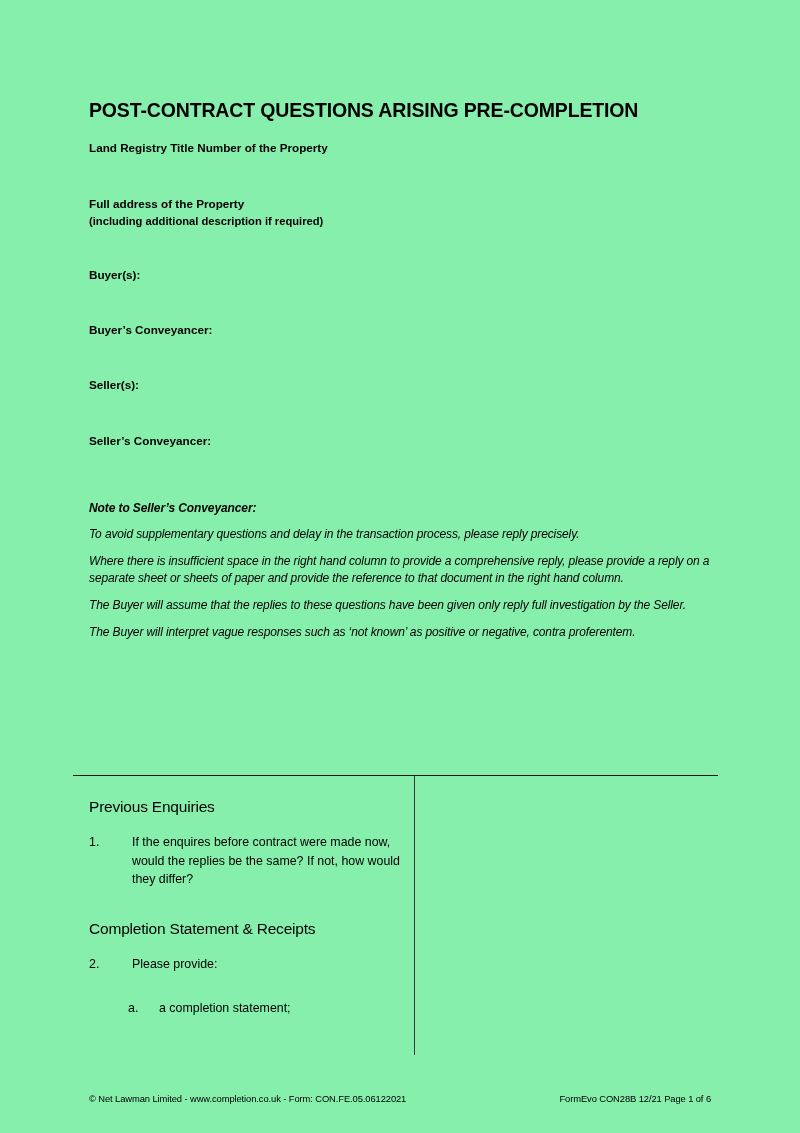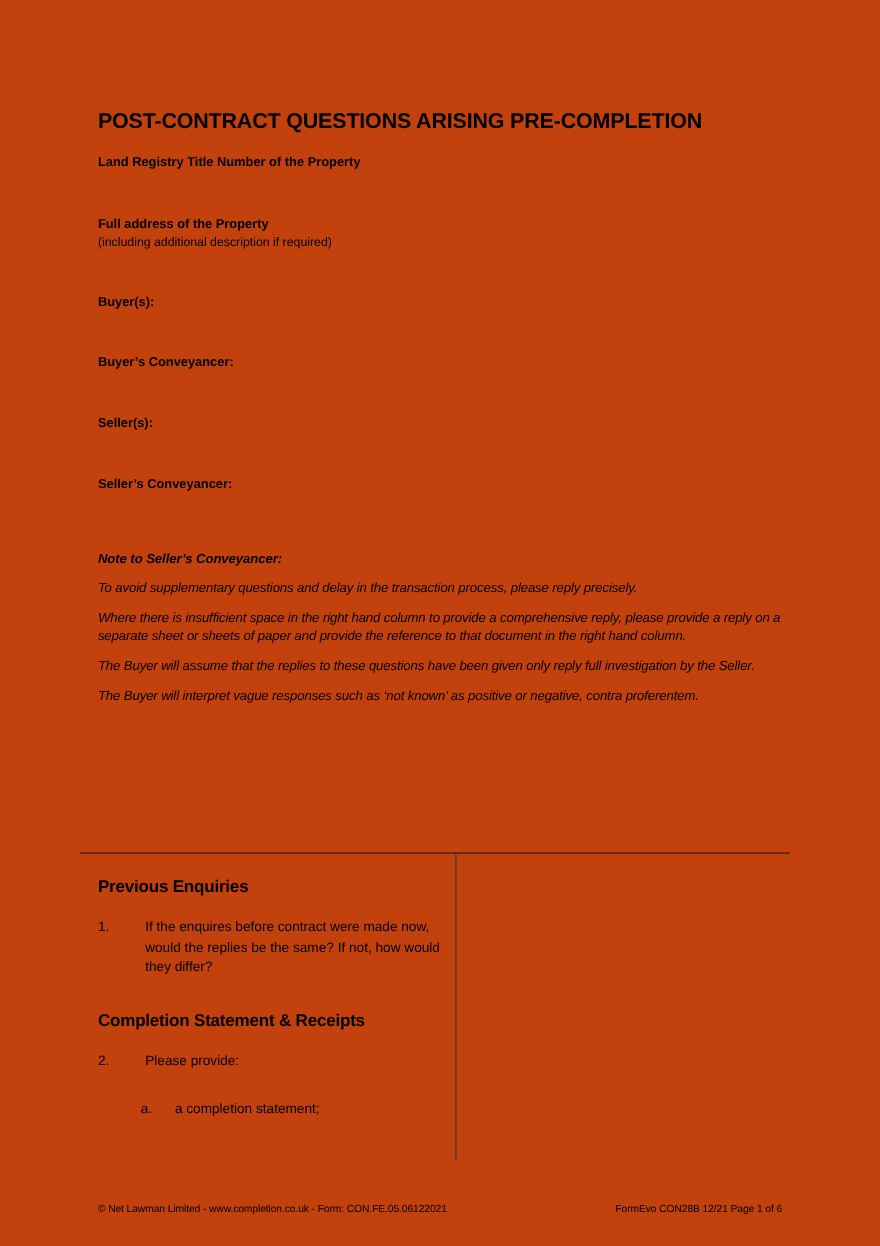--- a/index.html
+++ b/index.html
@@ -12,21 +12,21 @@
     height: 1133px;
     position: relative;
     font-family: "Liberation Sans", sans-serif;
     color: #000000;
     overflow: hidden;
   }
 
   .page {
     position: absolute;
     inset: 0;
-    background: #c2410c;
+    background: #86efac;
     padding-left: 29px;
   }
 
   
   .doc-title {
     position: absolute;
     left: 89px;
     top: 86px;
     font-size: 19.5px;
     font-weight: bold;
@@ -39,21 +39,21 @@
     position: absolute;
     left: 89px;
     font-size: 11.7px;
     font-weight: bold;
     line-height: 1.5;
     white-space: nowrap;
   }
   .field-label .sub {
     display: block;
     font-size: 11.2px;
-    font-weight: normal;
+    font-weight: bold;
   }
 
   #label-title-number { top: 139px; }
   #label-address      { top: 195px; }
   #label-buyers       { top: 266px; }
   #label-buyer-conv   { top: 321px; }
   #label-sellers      { top: 376px; }
   #label-seller-conv  { top: 432px; }
 
   
@@ -99,21 +99,21 @@
     position: absolute;
     left: 0;
     top: 0;
     width: 341px;
     padding: 22px 0 0 16px;
     box-sizing: border-box;
   }
 
   .section-heading {
     font-size: 15.5px;
-    font-weight: bold;
+    font-weight: normal;
     letter-spacing: -0.2px;
     margin: 0 0 17px 0;
   }
   .section-heading.spaced { margin-top: 31px; }
 
   .q-item {
     position: relative;
     padding-left: 43px;
     font-size: 12.4px;
     line-height: 1.5;

